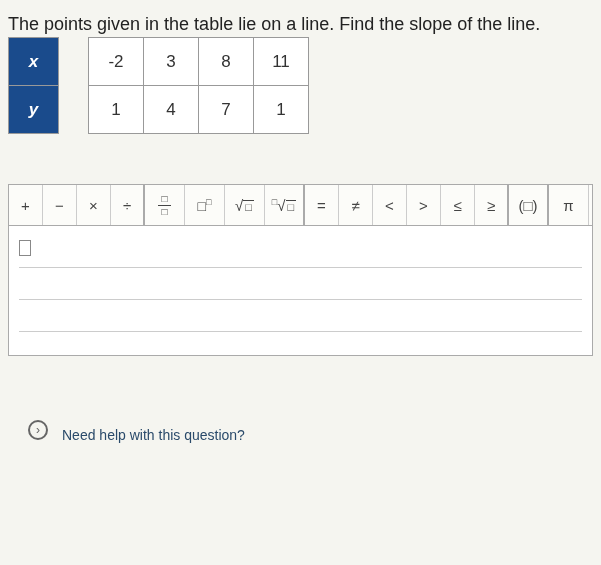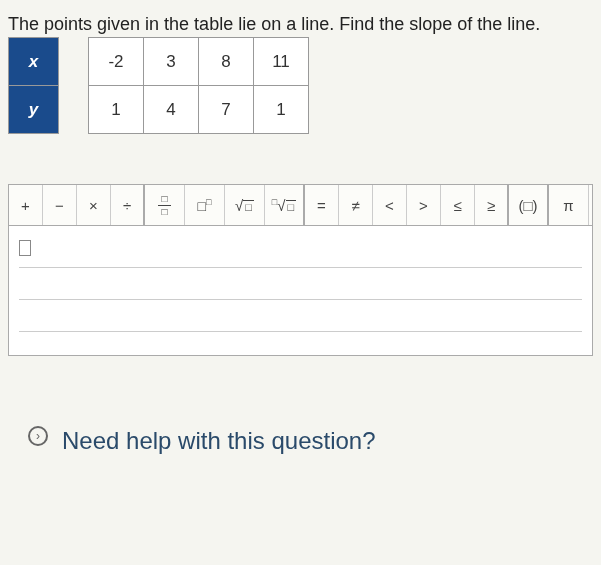--- a/index.html
+++ b/index.html
@@ -105,21 +105,21 @@
       height: 20px;
       border: 2px solid #666;
       border-radius: 50%;
       display: flex;
       align-items: center;
       justify-content: center;
       font-size: 12px;
       color: #666;
     }
     .help-text {
-      font-size: 24px;
+      font-size: 14px;
       color: #2a4a6a;
       margin-top: 11px;
     }
   </style>
 </head>
 <body>
 
 <div class="question-text">The points given in the table lie on a line. Find the slope of the line.</div>
 
 <table class="data-table">

